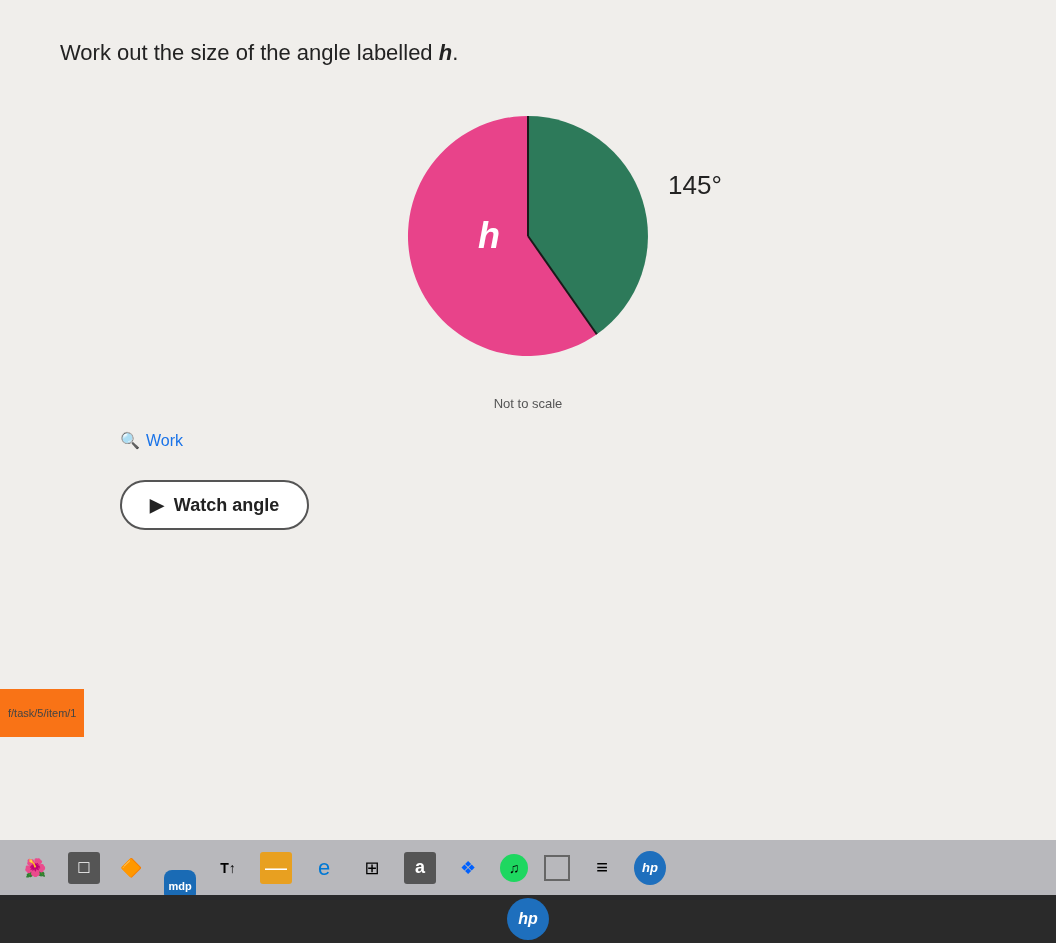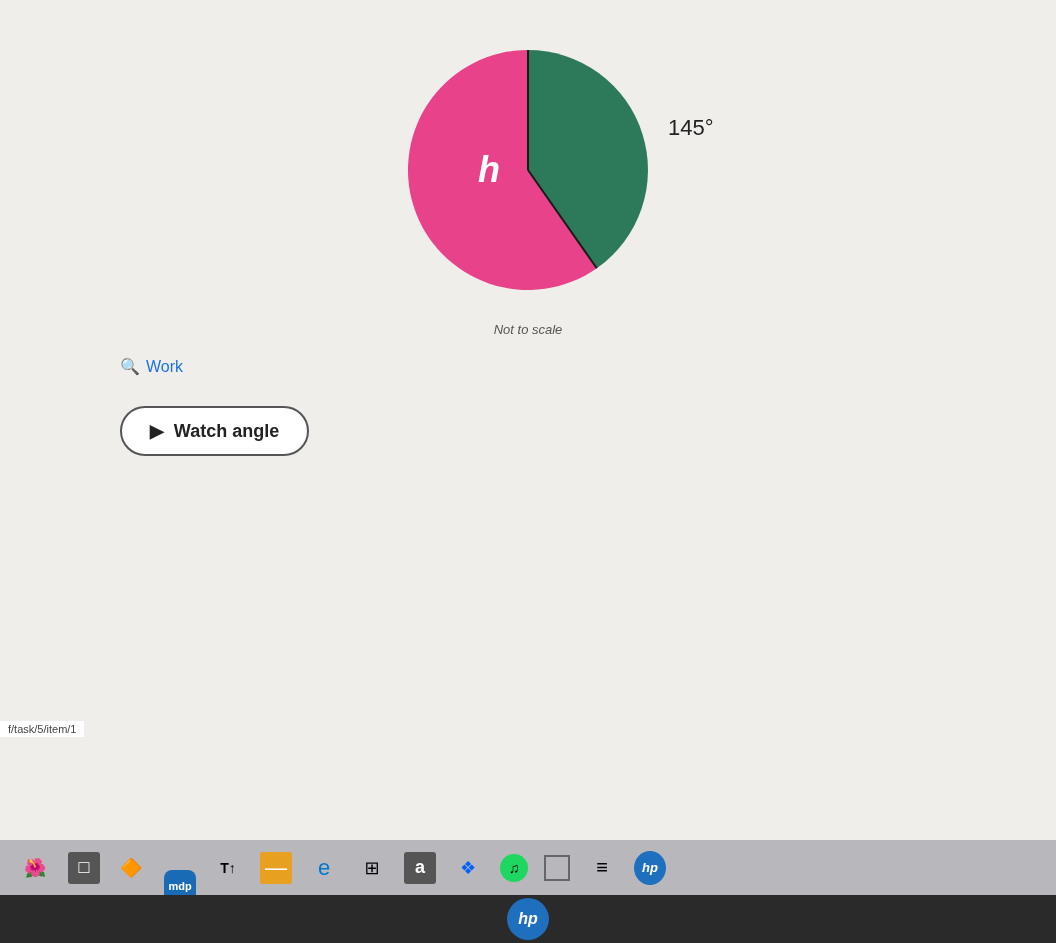--- a/index.html
+++ b/index.html
@@ -58,23 +58,22 @@
       transform: translate(-50%, -50%);
       font-size: 36px;
       color: white;
       font-weight: bold;
       font-style: italic;
     }
 
     .not-to-scale {
       font-size: 13px;
       color: #555;
-      margin-top: 12px;
+      margin-top: 20px;
       text-align: center;
-      font-style: italic;
     }
 
     .zoom-btn {
       display: flex;
       align-items: center;
       gap: 6px;
       color: #1a73e8;
       font-size: 16px;
       cursor: pointer;
       margin: 20px 0 30px 60px;
@@ -103,24 +102,24 @@
 
     .video-icon {
       color: #222;
       font-size: 18px;
     }
 
     .url-bar {
       position: absolute;
       bottom: 103px;
       left: 0;
-      background: #ffffff;
+      background: #f97316;
       font-size: 11px;
       color: #444;
-      padding: 2px 8px;
+      padding: 18px 8px;
     }
 
     .taskbar {
       position: absolute;
       bottom: 0;
       left: 0;
       width: 100%;
       height: 103px;
       background: #c8c8cc;
       display: flex;
@@ -165,20 +164,23 @@
       color: white;
       font-size: 16px;
       font-style: italic;
       font-weight: bold;
     }
   </style>
 </head>
 <body>
 
 <div class="main-content">
+  <div class="question-text">
+    <span>Work out the size of the angle labelled </span><em>h</em><span>.</span>
+  </div>
 
   <div class="diagram-area">
     <div style="position: relative; display: inline-block;">
       <div class="pie-container">
         
         
         
         
         
         <svg class="pie-svg" viewBox="0 0 260 260">
@@ -188,21 +190,21 @@
           <path d="M 130 130 L 198.8 228.3 A 120 120 0 1 1 130 10 Z" fill="#e8438a"></path>
 
           <line x1="130" y1="130" x2="130" y2="10" stroke="#1a1a1a" stroke-width="2"></line>
           <line x1="130" y1="130" x2="198.8" y2="228.3" stroke="#1a1a1a" stroke-width="2"></line>
         </svg>
         
         
         <div class="h-label">h</div>
       </div>
 
-      <div style="position: absolute; top: 75px; left: 270px; font-size: 22px; color: #222;">145°</div>
+      <div style="position: absolute; top: 64px; left: 270px; font-size: 26px; color: #222;">145°</div>
     </div>
 
     <div class="not-to-scale">Not to scale</div>
   </div>
 
   <button class="zoom-btn">
     <span class="zoom-icon">🔍</span>
     <span>Work</span>
   </button>
 

